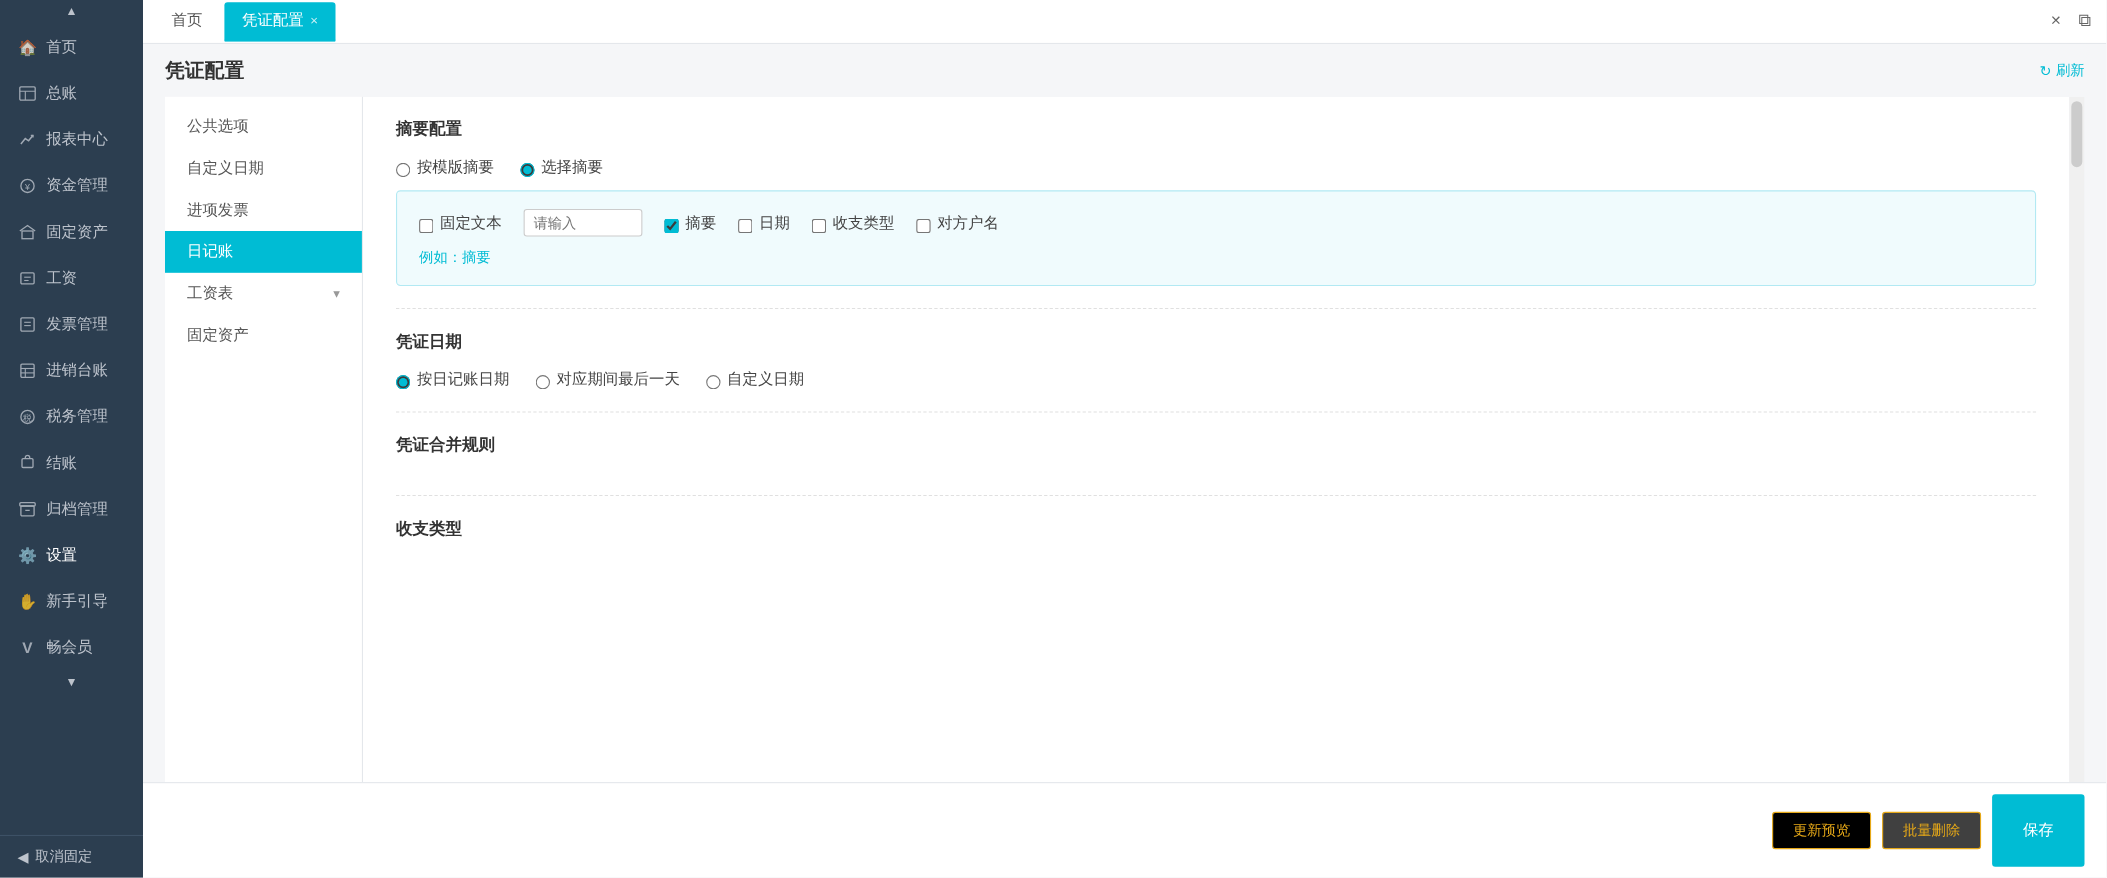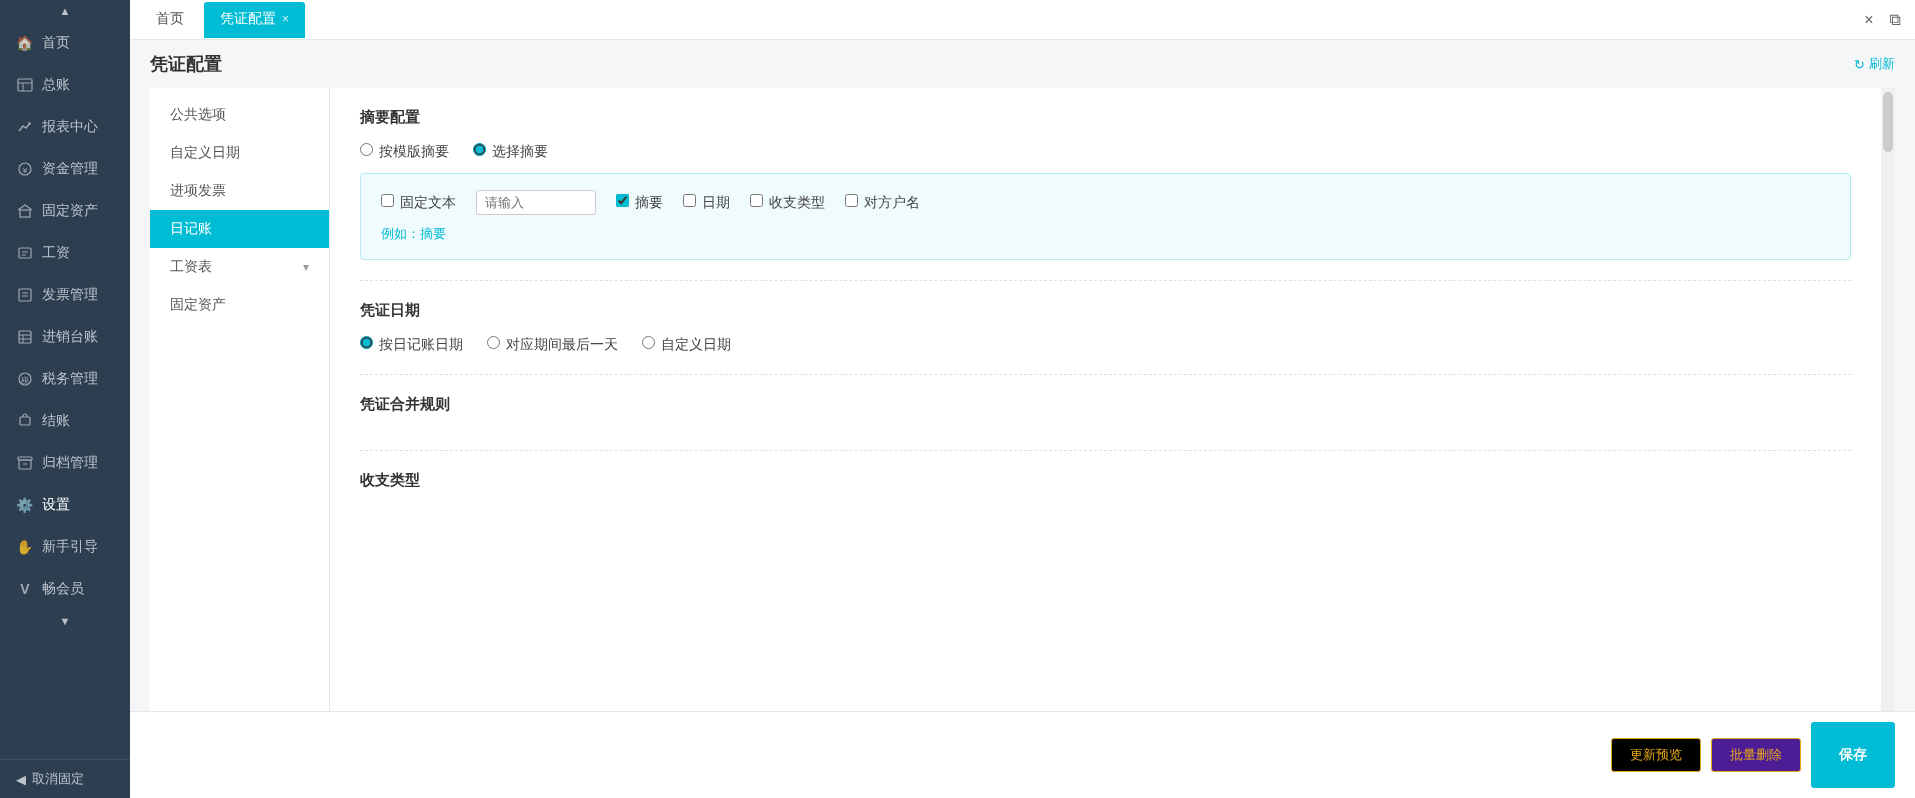--- a/index.html
+++ b/index.html
@@ -185,21 +185,21 @@
 
     
     .radio-group {
       display: flex;
       align-items: center;
       gap: 24px;
       flex-wrap: wrap;
     }
     .radio-label, .checkbox-label {
       display: flex;
-      align-items: flex-start;
+      align-items: flex-end;
       gap: 6px;
       cursor: pointer;
       color: #444;
     }
     .radio-label input[type="radio"],
     .checkbox-label input[type="checkbox"] {
       accent-color: #00bcd4;
       cursor: pointer;
     }
 
@@ -215,21 +215,21 @@
       display: flex;
       align-items: center;
       gap: 20px;
       flex-wrap: wrap;
     }
     .summary-input {
       border: 1px solid #ccc;
       border-radius: 3px;
       padding: 4px 8px;
       font-size: 13px;
-      width: 120px;
+      width: 108px;
       color: #999;
     }
     .summary-example {
       margin-top: 10px;
       color: #00bcd4;
       font-size: 13px;
     }
 
     
     .bottom-bar {
@@ -245,37 +245,37 @@
     .btn-update {
       background: #000000;
       border: 1px solid #e6a817;
       color: #e6a817;
       padding: 7px 18px;
       border-radius: 3px;
       cursor: pointer;
       font-size: 13px;
     }
     .btn-batch-delete {
-      background: #4c1d95;
+      background: #404040;
       border: 1px solid #e6a817;
       color: #e6a817;
       padding: 7px 18px;
       border-radius: 3px;
       cursor: pointer;
       font-size: 13px;
     }
     .btn-save {
       background: #00bcd4;
       border: none;
       color: #fff;
       padding: 24px 28px;
       border-radius: 3px;
       cursor: pointer;
       font-size: 14px;
-      font-weight: 700;
+      font-weight: 400;
     }
 
     
     .right-content::-webkit-scrollbar { width: 6px; }
     .right-content::-webkit-scrollbar-thumb { background: #ccc; border-radius: 3px; }
 
     
     .sidebar-scroll-indicator {
       display: flex;
       align-items: center;

